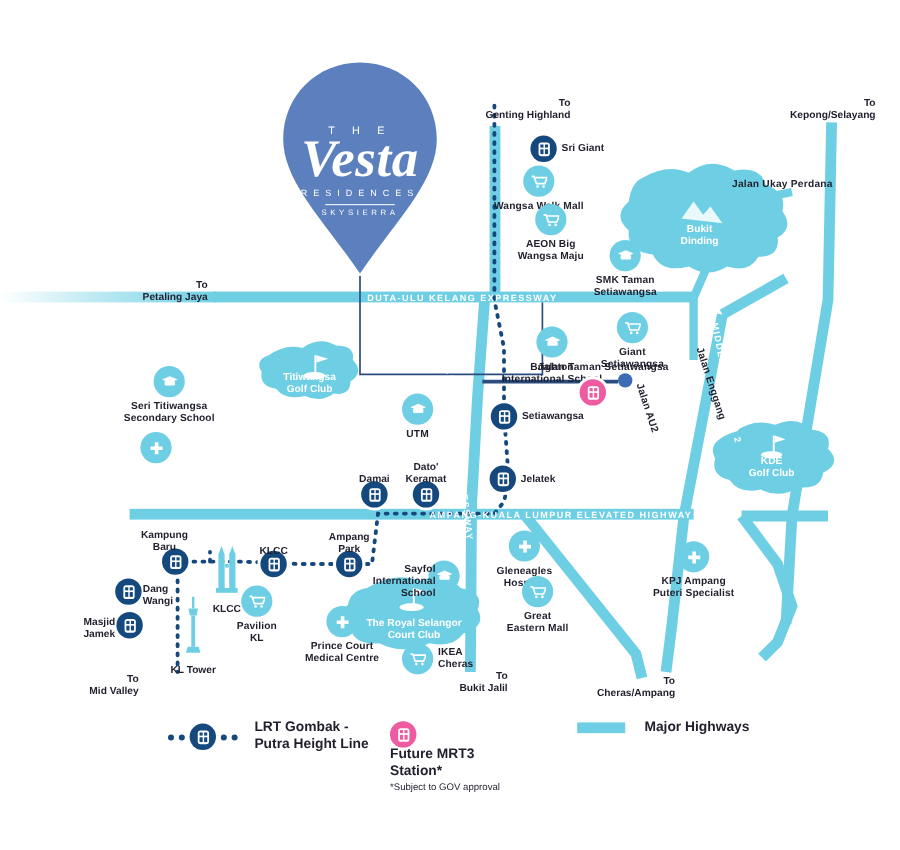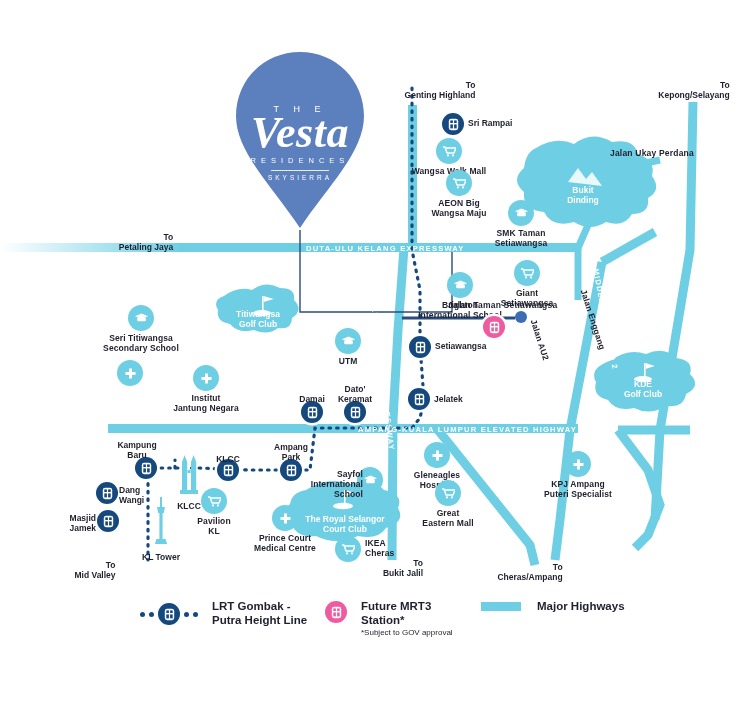--- a/index.html
+++ b/index.html
@@ -194,21 +194,21 @@
 
   <div class="sta" style="left:453px;top:124px;">
     <svg width="11" height="13" viewBox="0 0 11 13">
       <rect x="0.8" y="0.8" width="9.4" height="11.4" rx="2.4" fill="#fff"></rect>
       <rect x="2.3" y="2.4" width="2.6" height="2.6" fill="#15497E"></rect>
       <rect x="6.1" y="2.4" width="2.6" height="2.6" fill="#15497E"></rect>
       <rect x="2.3" y="6.4" width="2.6" height="4" fill="#15497E"></rect>
       <rect x="6.1" y="6.4" width="2.6" height="4" fill="#15497E"></rect>
     </svg>
   </div>
-  <div class="stalabel r" style="left:468px;top:118px;">Sri Rampai</div>
+  <div class="stalabel r" style="left:468px;top:118px;">Sri Giant</div>
 
   <div class="sta" style="left:420px;top:347px;">
     <svg width="11" height="13" viewBox="0 0 11 13">
       <rect x="0.8" y="0.8" width="9.4" height="11.4" rx="2.4" fill="#fff"></rect>
       <rect x="2.3" y="2.4" width="2.6" height="2.6" fill="#15497E"></rect>
       <rect x="6.1" y="2.4" width="2.6" height="2.6" fill="#15497E"></rect>
       <rect x="2.3" y="6.4" width="2.6" height="4" fill="#15497E"></rect>
       <rect x="6.1" y="6.4" width="2.6" height="4" fill="#15497E"></rect>
     </svg>
   </div>
@@ -387,29 +387,20 @@
   </div>
 
   <div class="poi" style="left:130px;top:360px;">
     <div class="ic">
       <svg width="13" height="13" viewBox="0 0 13 13">
           <path d="M5 1.5h3v3.5h3.5v3H8v3.5H5V8H1.5V5H5z" fill="#fff"></path>
         </svg>
     </div>
   </div>
 
-  <div class="poi" style="left:206px;top:365px;">
-    <div class="ic">
-      <svg width="13" height="13" viewBox="0 0 13 13">
-          <path d="M5 1.5h3v3.5h3.5v3H8v3.5H5V8H1.5V5H5z" fill="#fff"></path>
-        </svg>
-    </div>
-    <div class="lb">Institut
-Jantung Negara</div>
-  </div>
 
   <div class="poi" style="left:348px;top:328px;">
     <div class="ic">
       <svg width="15" height="12" viewBox="0 0 15 12">
           <path d="M7.5 1.5 L14 4.3 L7.5 7.1 L1 4.3 Z" fill="#fff"></path>
           <rect x="3.2" y="5.6" width="8.6" height="3.6" rx="1" fill="#fff"></rect>
         </svg>
     </div>
     <div class="lb">UTM</div>
   </div>
@@ -528,21 +519,21 @@
             <rect x="6.1" y="6.4" width="2.6" height="4" fill="#15497E"></rect>
           </svg>
         </span>
         <span class="d"></span>
         <span class="d"></span>
       </div>
       <div class="txt">LRT Gombak -
 Putra Height Line</div>
     </div>
 
-    <div class="lg" style="left:325px;top:14px;">
+    <div class="lg" style="left:325px;top:14px;flex-direction:column;">
       <span style="width:22px;height:22px;border-radius:50%;background:#EE5BA0;display:flex;align-items:center;justify-content:center;margin-right:14px;margin-top:1px;">
         <svg width="11" height="13" viewBox="0 0 11 13">
           <rect x="0.8" y="0.8" width="9.4" height="11.4" rx="2.4" fill="#fff"></rect>
           <rect x="2.3" y="2.4" width="2.6" height="2.6" fill="#EE5BA0"></rect>
           <rect x="6.1" y="2.4" width="2.6" height="2.6" fill="#EE5BA0"></rect>
           <rect x="2.3" y="6.4" width="2.6" height="4" fill="#EE5BA0"></rect>
           <rect x="6.1" y="6.4" width="2.6" height="4" fill="#EE5BA0"></rect>
         </svg>
       </span>
       <div>

